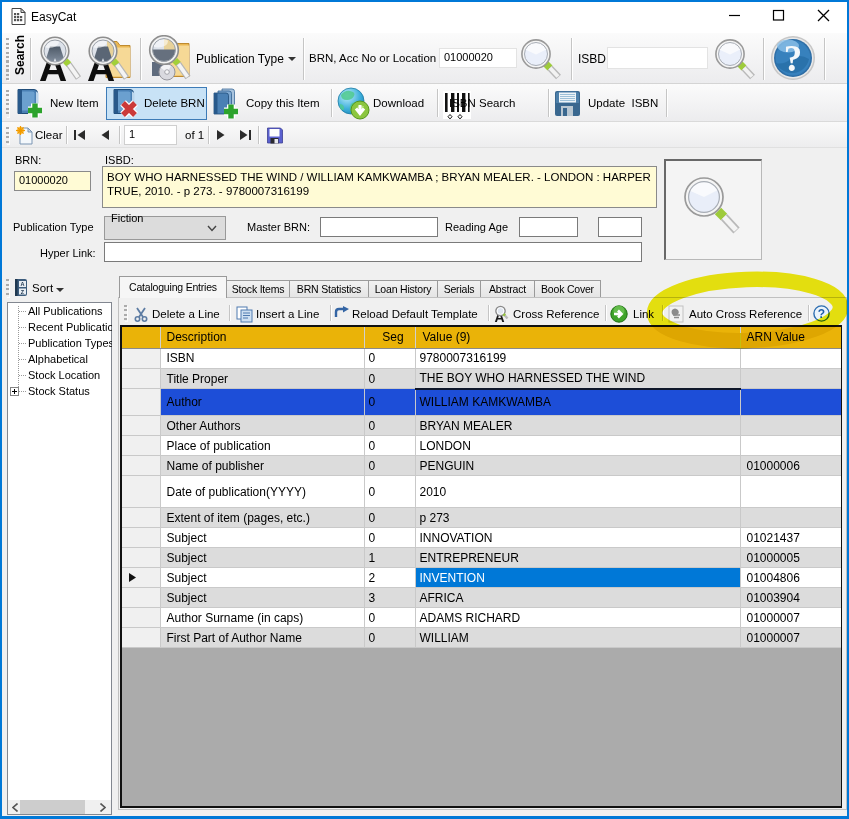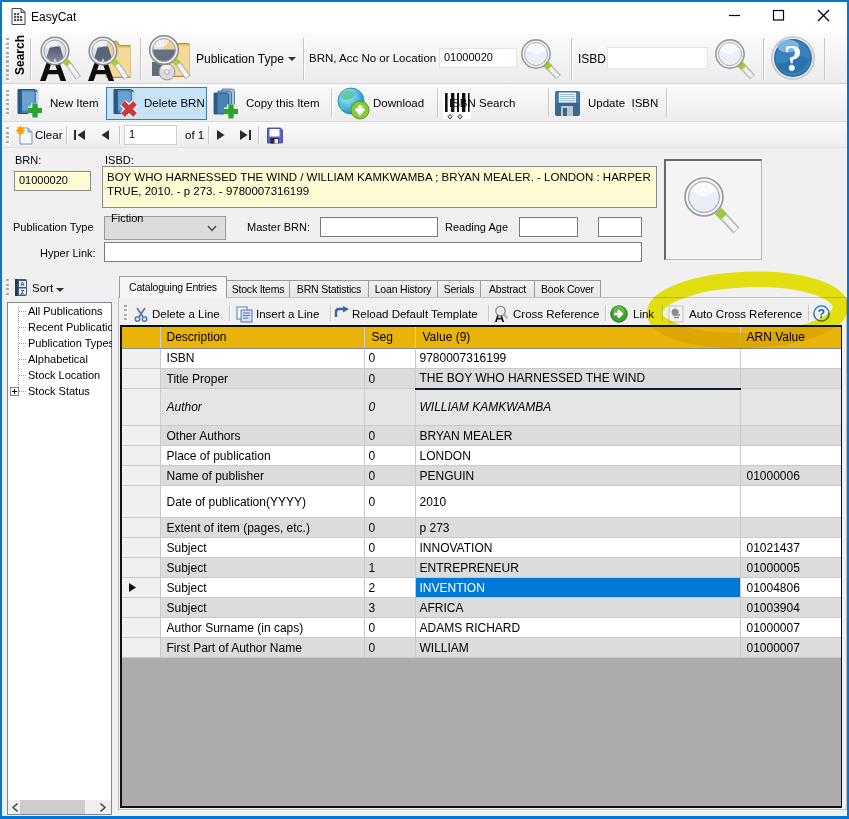--- a/index.html
+++ b/index.html
@@ -418,21 +418,21 @@
         <col style="width:38px">
         <col style="width:204px">
         <col style="width:51px">
         <col style="width:325px">
         <col style="width:101px">
       </colgroup>
 <tbody>
         <tr style="height:21px;background:#eab308;">
  <td style="border-right:1px solid #d0d0d0;border-bottom:1px solid #8a8a8a;"></td>
  <td style="border-right:1px solid #d0d0d0;border-bottom:1px solid #8a8a8a;padding-left:6px;">Description</td>
- <td style="border-right:1px solid #d0d0d0;border-bottom:1px solid #8a8a8a;padding-left:7px;">Seg</td>
+ <td style="border-right:1px solid #d0d0d0;border-bottom:1px solid #8a8a8a;padding-left:7px;text-align:center;">Seg</td>
  <td style="border-right:1px solid #d0d0d0;border-bottom:1px solid #8a8a8a;padding-left:7px;">Value (9)</td>
  <td style="border-bottom:1px solid #8a8a8a;padding-left:6px;">ARN Value</td>
 </tr>
 </tbody>
     </table>
 <table style="border-collapse:collapse;table-layout:fixed;width:719px;font-family:'Liberation Sans',sans-serif;font-size:12px;">
 <colgroup>
         <col style="width:38px">
         <col style="width:204px">
         <col style="width:51px">
@@ -447,21 +447,21 @@
 <td style="border-right:1px solid #c9c9c9;border-bottom:1px solid #c9c9c9;padding-left:4px;">9780007316199</td>
 <td style="border-bottom:1px solid #c9c9c9;padding-left:6px;"></td>
 </tr>
 <tr style="height:20px;background:#dcdcdc;">
 <td style="border-right:1px solid #c9c9c9;border-bottom:1px solid #c9c9c9;background:#f0f0f0;"></td>
 <td style="border-right:1px solid #c9c9c9;border-bottom:1px solid #c9c9c9;padding-left:6px;">Title Proper</td>
 <td style="border-right:1px solid #c9c9c9;border-bottom:1px solid #c9c9c9;padding-left:4px;">0</td>
 <td style="border-right:1px solid #c9c9c9;border-bottom:2px solid #0f172a;padding-left:4px;">THE BOY WHO HARNESSED THE WIND</td>
 <td style="border-bottom:1px solid #c9c9c9;padding-left:6px;"></td>
 </tr>
-<tr style="height:37px;background:#e5e5e5;font-style:italic;">
+<tr style="height:27px;background:#1d4ed8;">
 <td style="border-right:1px solid #c9c9c9;border-bottom:1px solid #c9c9c9;background:#f0f0f0;"></td>
 <td style="border-right:1px solid #c9c9c9;border-bottom:1px solid #c9c9c9;padding-left:6px;">Author</td>
 <td style="border-right:1px solid #c9c9c9;border-bottom:1px solid #c9c9c9;padding-left:4px;">0</td>
 <td style="border-right:1px solid #c9c9c9;border-bottom:1px solid #c9c9c9;padding-left:4px;">WILLIAM KAMKWAMBA</td>
 <td style="border-bottom:1px solid #c9c9c9;padding-left:6px;"></td>
 </tr>
 <tr style="height:20px;background:#dcdcdc;">
 <td style="border-right:1px solid #c9c9c9;border-bottom:1px solid #c9c9c9;background:#f0f0f0;"></td>
 <td style="border-right:1px solid #c9c9c9;border-bottom:1px solid #c9c9c9;padding-left:6px;">Other Authors</td>
 <td style="border-right:1px solid #c9c9c9;border-bottom:1px solid #c9c9c9;padding-left:4px;">0</td>

